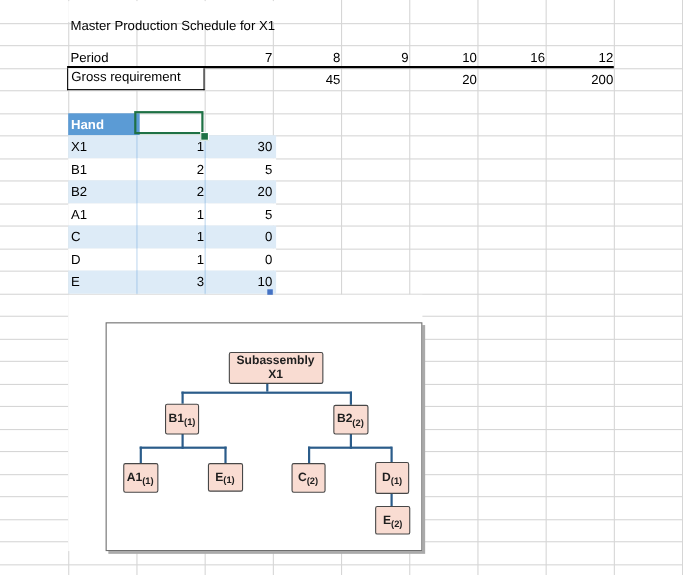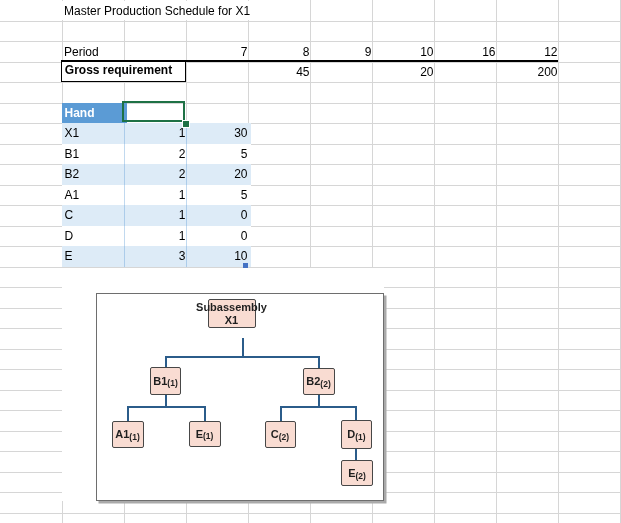--- a/index.html
+++ b/index.html
@@ -11,21 +11,21 @@
   .gl{position:absolute;background:#d6d6d6;}
   .patch{position:absolute;background:#ffffff;}
   .cell{position:absolute;white-space:nowrap;overflow:hidden;font-size:12px;color:#000;}
   .num{text-align:right;padding-right:3px;}
   .lpad{padding-left:3px;}
   
   #thick-border{position:absolute;left:61px;top:59.6px;width:496.5px;height:2.4px;background:#000;}
   #gross-box{
     position:absolute;left:60.8px;top:62px;width:125.4px;height:19.6px;background:#fff;
     border-left:1.6px solid #000;border-right:1.6px solid #000;border-bottom:1.6px solid #000;
-    box-sizing:border-box;font-weight:bold;line-height:17px;padding-left:3px;white-space:nowrap;
+    box-sizing:border-box;font-weight:normal;line-height:17px;padding-left:3px;white-space:nowrap;
   }
   
   .th{position:absolute;width:62px;height:20.5px;line-height:20.5px;background:#5B9BD5;
       color:#fff;font-weight:bold;font-size:12px;white-space:nowrap;overflow:hidden;}
   .td{position:absolute;width:62px;height:20.5px;line-height:20.5px;font-size:12px;
       white-space:nowrap;overflow:hidden;}
   .band0{background:#DDEBF7;}
   .band1{background:#ffffff;}
   .tsep{position:absolute;width:1px;background:rgba(91,155,213,0.38);}
   #sel-box{position:absolute;left:121.5px;top:100.7px;width:63.5px;height:21.5px;
@@ -84,21 +84,21 @@
       <div class="gl" style="left: 0px; top: 430.5px; width: 621px; height: 1px;"></div>
       <div class="gl" style="left: 0px; top: 451px; width: 621px; height: 1px;"></div>
       <div class="gl" style="left: 0px; top: 471.5px; width: 621px; height: 1px;"></div>
       <div class="gl" style="left: 0px; top: 492px; width: 621px; height: 1px;"></div>
       <div class="gl" style="left: 0px; top: 512.5px; width: 621px; height: 1px;"></div>
     </div>
 
   <div class="patch" style="left:61.5px;top:1px;width:192px;height:19px;"></div>
   <div class="patch" style="left:61.5px;top:267.5px;width:322.5px;height:233px;"></div>
 
-  <div class="cell z2" style="left:64px;top:3px;width:200px;height:17px;line-height:17px;">Master Production Schedule for X1</div>
+  <div class="cell z2" style="left:64px;top:15px;width:200px;height:17px;line-height:17px;">Master Production Schedule for X1</div>
 
   <div class="cell z2" style="left:64px;top:42.5px;width:60px;height:18px;line-height:18px;">Period</div>
   <div class="cell num z2" style="left:185.5px;top:42.5px;width:62px;height:18px;line-height:18px;">7</div>
   <div class="cell num z2" style="left:247.5px;top:42.5px;width:62px;height:18px;line-height:18px;">8</div>
   <div class="cell num z2" style="left:309.5px;top:42.5px;width:62px;height:18px;line-height:18px;">9</div>
   <div class="cell num z2" style="left:371.5px;top:42.5px;width:62px;height:18px;line-height:18px;">10</div>
   <div class="cell num z2" style="left:433.5px;top:42.5px;width:62px;height:18px;line-height:18px;">16</div>
   <div class="cell num z2" style="left:495.5px;top:42.5px;width:62px;height:18px;line-height:18px;">12</div>
 
   <div id="thick-border" class="z2"></div>
@@ -155,21 +155,21 @@
   <div class="conn" style="left:164.5px;top:393.5px;width:2px;height:14px;"></div>
   <div class="conn" style="left:126.5px;top:406px;width:79px;height:2px;"></div>
   <div class="conn" style="left:126.5px;top:406px;width:2px;height:15px;"></div>
   <div class="conn" style="left:203.5px;top:406px;width:2px;height:15px;"></div>
   <div class="conn" style="left:317.5px;top:393.5px;width:2px;height:14px;"></div>
   <div class="conn" style="left:280px;top:406px;width:76px;height:2px;"></div>
   <div class="conn" style="left:280px;top:406px;width:2px;height:15px;"></div>
   <div class="conn" style="left:354.5px;top:406px;width:2px;height:14px;"></div>
   <div class="conn" style="left:354.5px;top:448px;width:2px;height:13px;"></div>
 
-  <div class="node root" style="left:207.5px;top:299px;width:48px;height:29px;">
+  <div class="node root" style="left:207.5px;top:320px;width:86px;height:29px;">
     <span>Subassembly</span>
     <span>X1</span>
   </div>
   <div class="node" style="left:150px;top:366.5px;width:31px;height:28px;">
     <span>B1</span>
       <span class="sub">(1)</span>
   </div>
   <div class="node" style="left:302.5px;top:367.5px;width:32px;height:27px;">
     <span>B2</span>
       <span class="sub">(2)</span>

